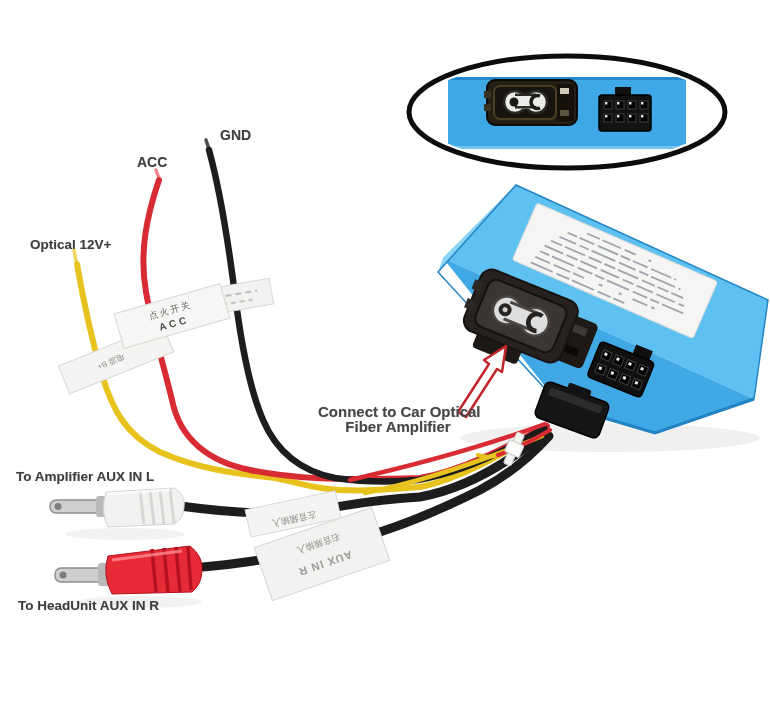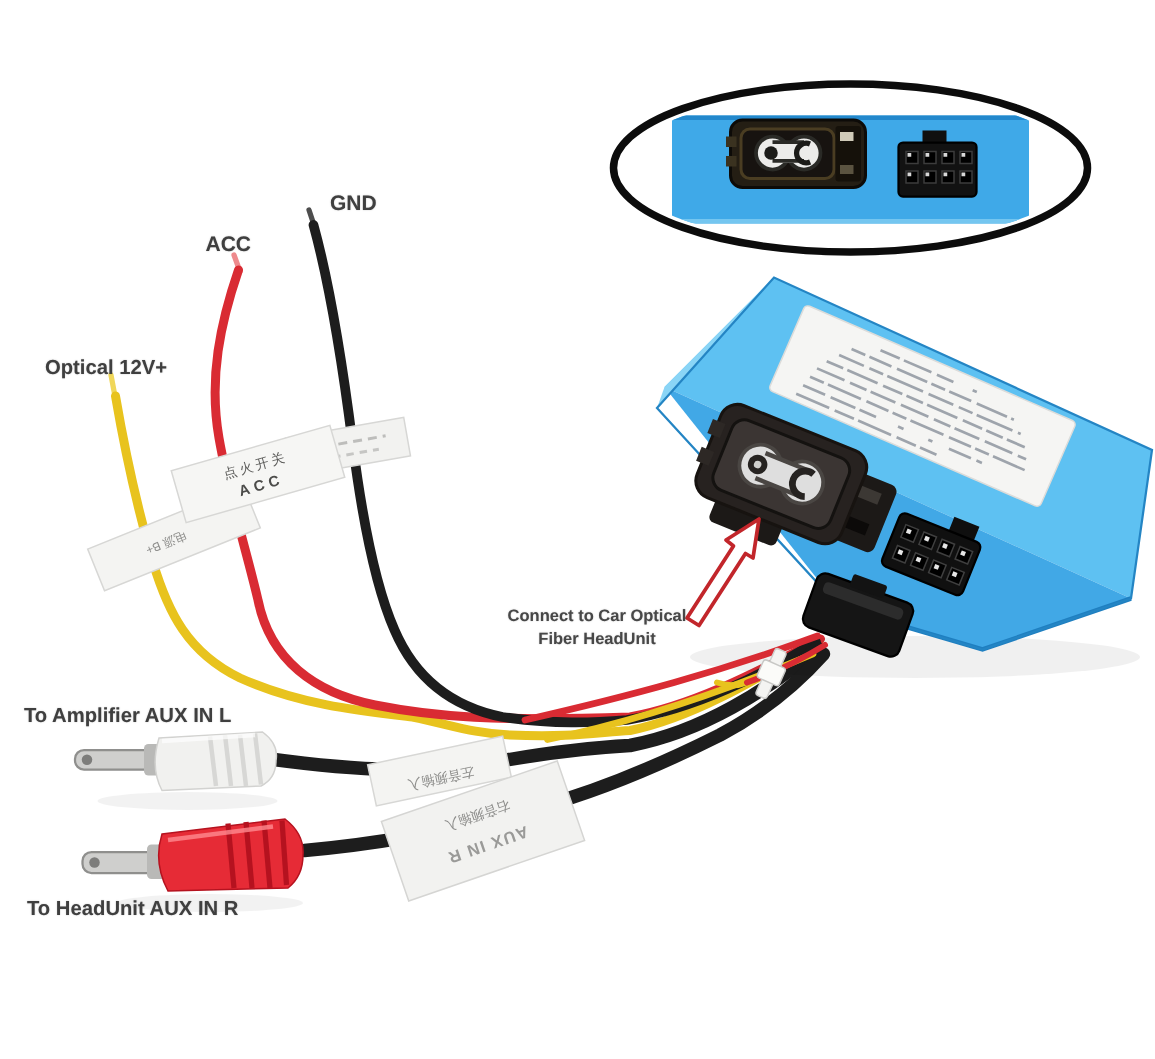--- a/index.html
+++ b/index.html
@@ -13,21 +13,21 @@
     text-shadow:0 0 1px rgba(70,70,70,.35);
     white-space:nowrap;
   }
   .lbl-gnd{left:220px;top:127px;font-size:14px;}
   .lbl-acc{left:137px;top:154px;font-size:14px;}
   .lbl-battery{left:30px;top:237px;font-size:13.5px;}
   .lbl-auxl{left:16px;top:469px;font-size:13.5px;}
   .lbl-auxr{left:18px;top:598px;font-size:13.5px;text-align:right;}
   .lbl-connect{
     left:318px;top:404px;width:160px;text-align:center;
-    font-size:11px;line-height:15px;color:#474747;
+    font-size:15px;line-height:15px;color:#474747;
   }
   svg text{font-family:"Liberation Sans", sans-serif;}
 </style>
 </head>
 <body>
 
 <div id="stage">
 
 <svg id="art" width="770" height="706" viewBox="0 0 770 706">
   <defs>
@@ -255,16 +255,16 @@
   <path d="M506,346 L502,372 L497,369 L466,417 L458,412 L489,364 L484,360 Z" fill="#ffffff" stroke-width="2.5" stroke-linejoin="round" stroke="#c2262b"></path>
 </svg>
 
 <div class="photo-label lbl-gnd">GND</div>
 <div class="photo-label lbl-acc">ACC</div>
 <div class="photo-label lbl-battery">Optical 12V+</div>
 <div class="photo-label lbl-auxl">To Amplifier AUX IN L</div>
 <div class="photo-label lbl-auxr">To HeadUnit AUX IN R</div>
 <div class="photo-label lbl-connect">
   <div>Connect to Car Optical</div>
-  <div>Fiber HeadUnit</div>
+  <div>Fiber Amplifier</div>
 </div>
 
 </div>
 
 </body></html>

